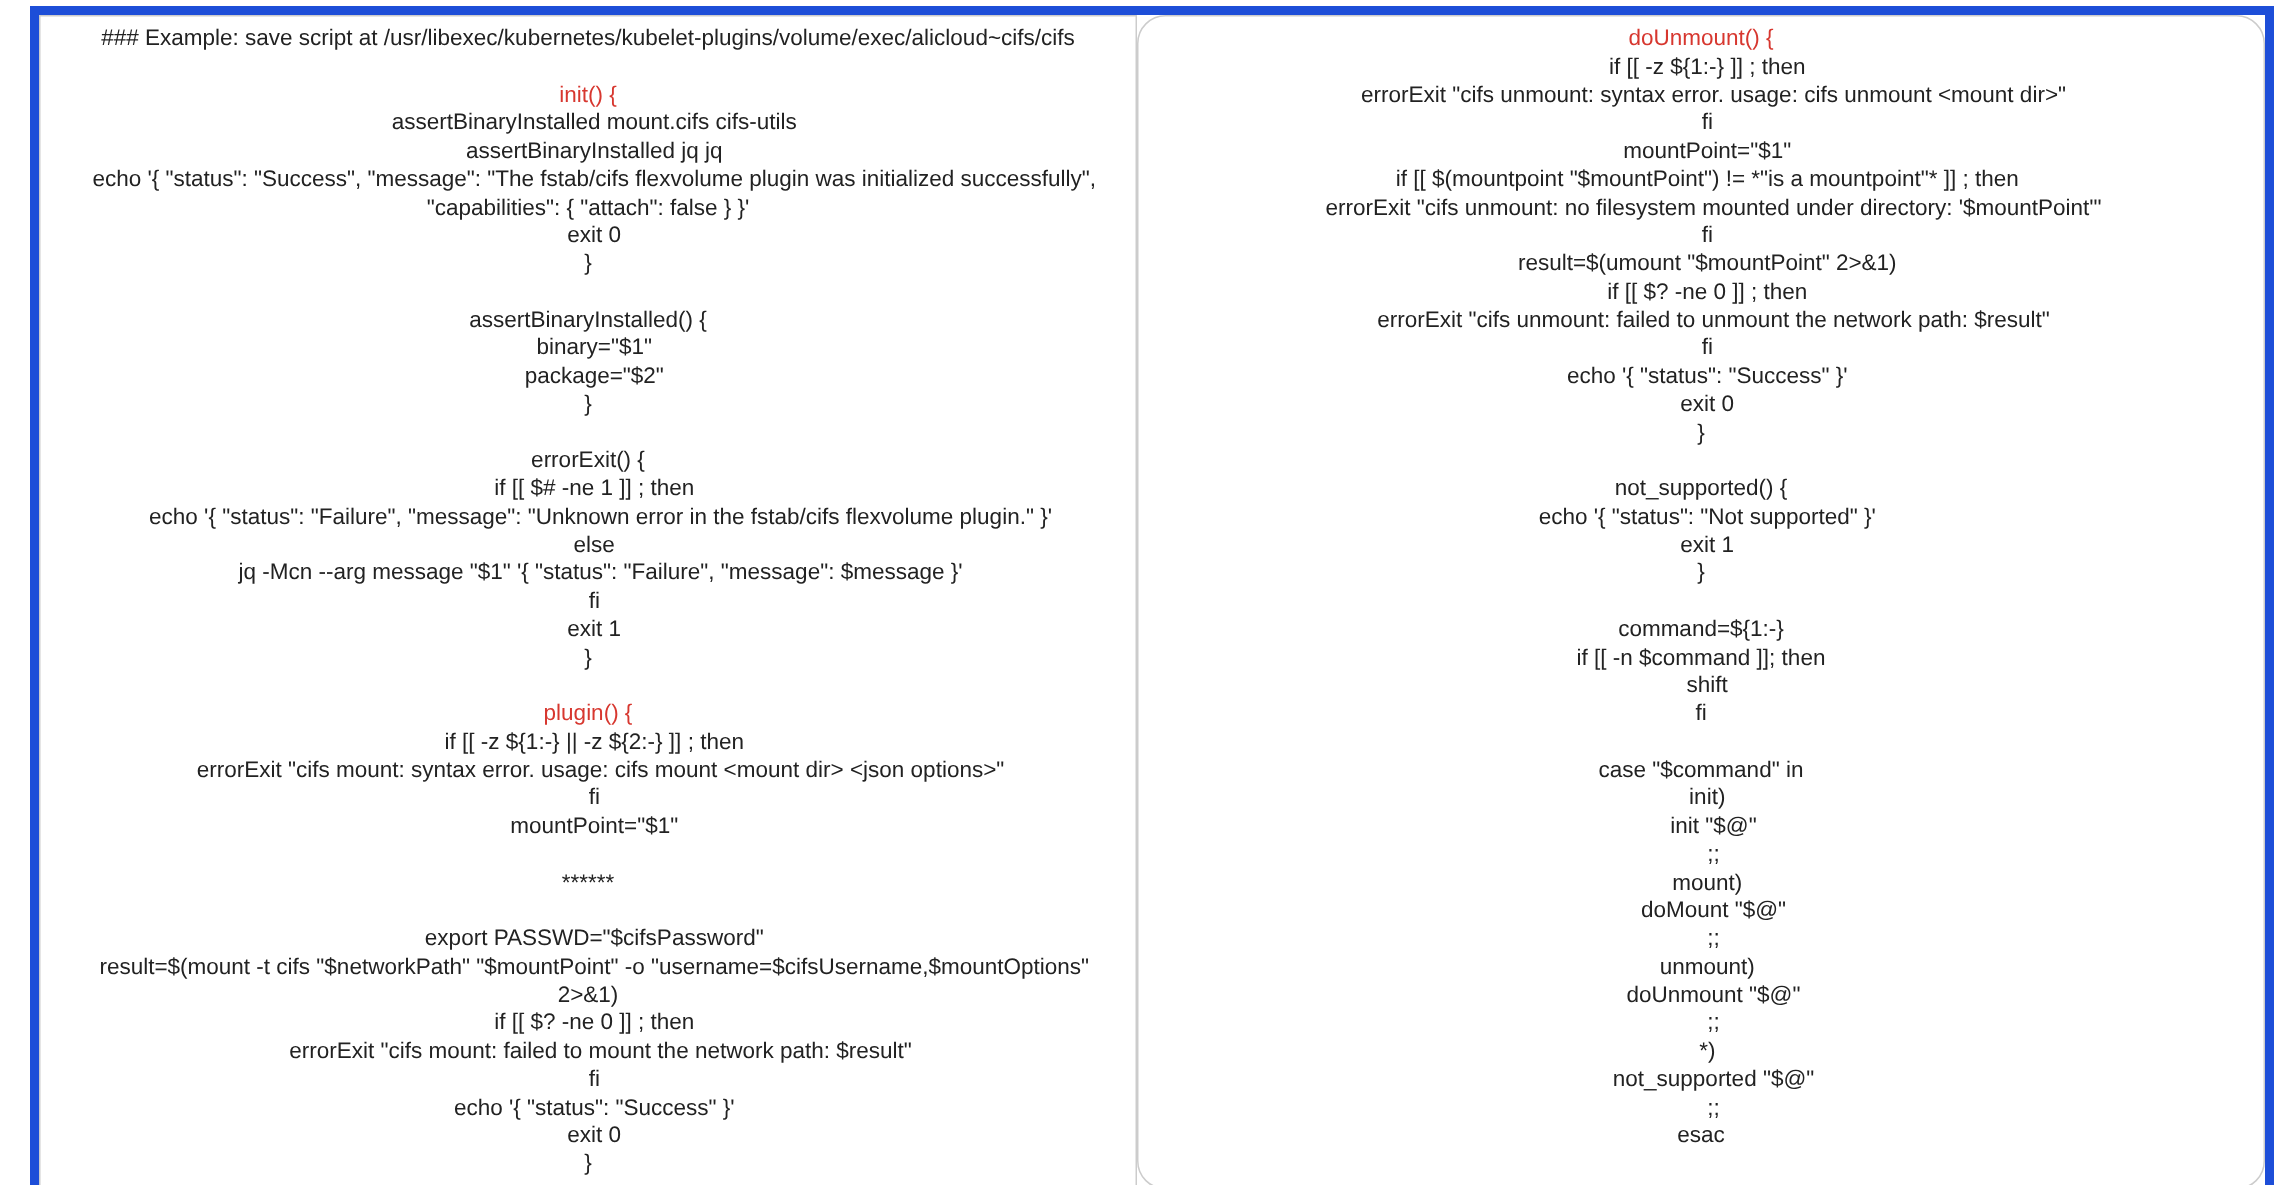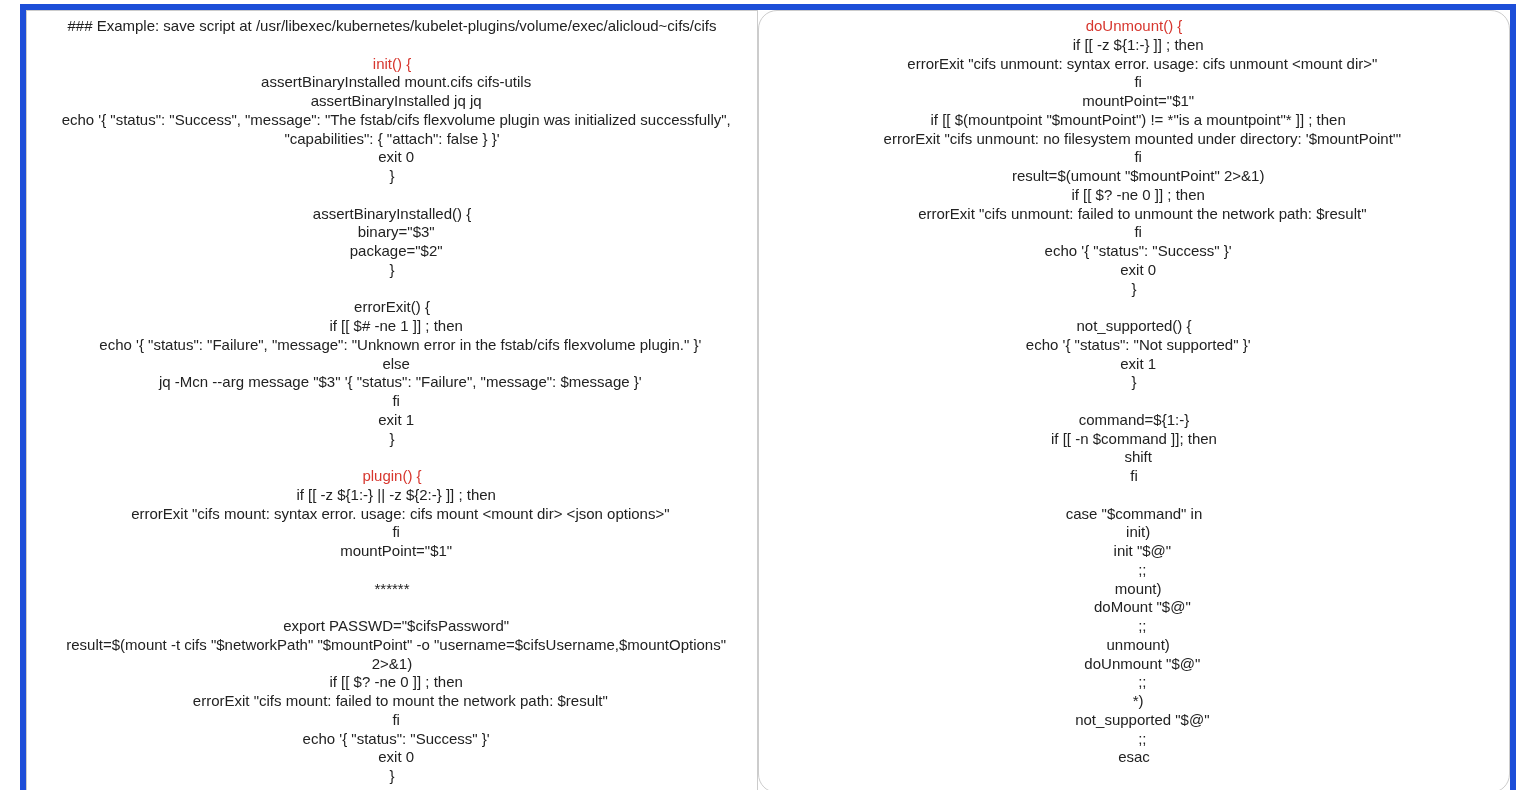--- a/index.html
+++ b/index.html
@@ -58,29 +58,29 @@
     <pre class="code"><span>### Example: save script at /usr/libexec/kubernetes/kubelet-plugins/volume/exec/alicloud~cifs/cifs</span>
 
 <span class="hl">init() {</span>
 <span>  assertBinaryInstalled mount.cifs cifs-utils
   assertBinaryInstalled jq jq
   echo '{ "status": "Success", "message": "The fstab/cifs flexvolume plugin was initialized successfully", "capabilities": { "attach": false } }'
   exit 0
 }</span>
 
 <span>assertBinaryInstalled() {
-  binary="$3"
+  binary="$1"
   package="$2"
 }</span>
 
 <span>errorExit() {
   if [[ $# -ne 1 ]] ; then
     echo '{ "status": "Failure", "message": "Unknown error in the fstab/cifs flexvolume plugin." }'
   else
-    jq -Mcn --arg message "$3" '{ "status": "Failure", "message": $message }'
+    jq -Mcn --arg message "$1" '{ "status": "Failure", "message": $message }'
   fi
   exit 1
 }</span>
 
 <span class="hl">plugin() {</span>
 <span>  if [[ -z ${1:-} || -z ${2:-} ]] ; then
     errorExit "cifs mount: syntax error. usage: cifs mount &lt;mount dir&gt; &lt;json options&gt;"
   fi
   mountPoint="$1"</span>
 

